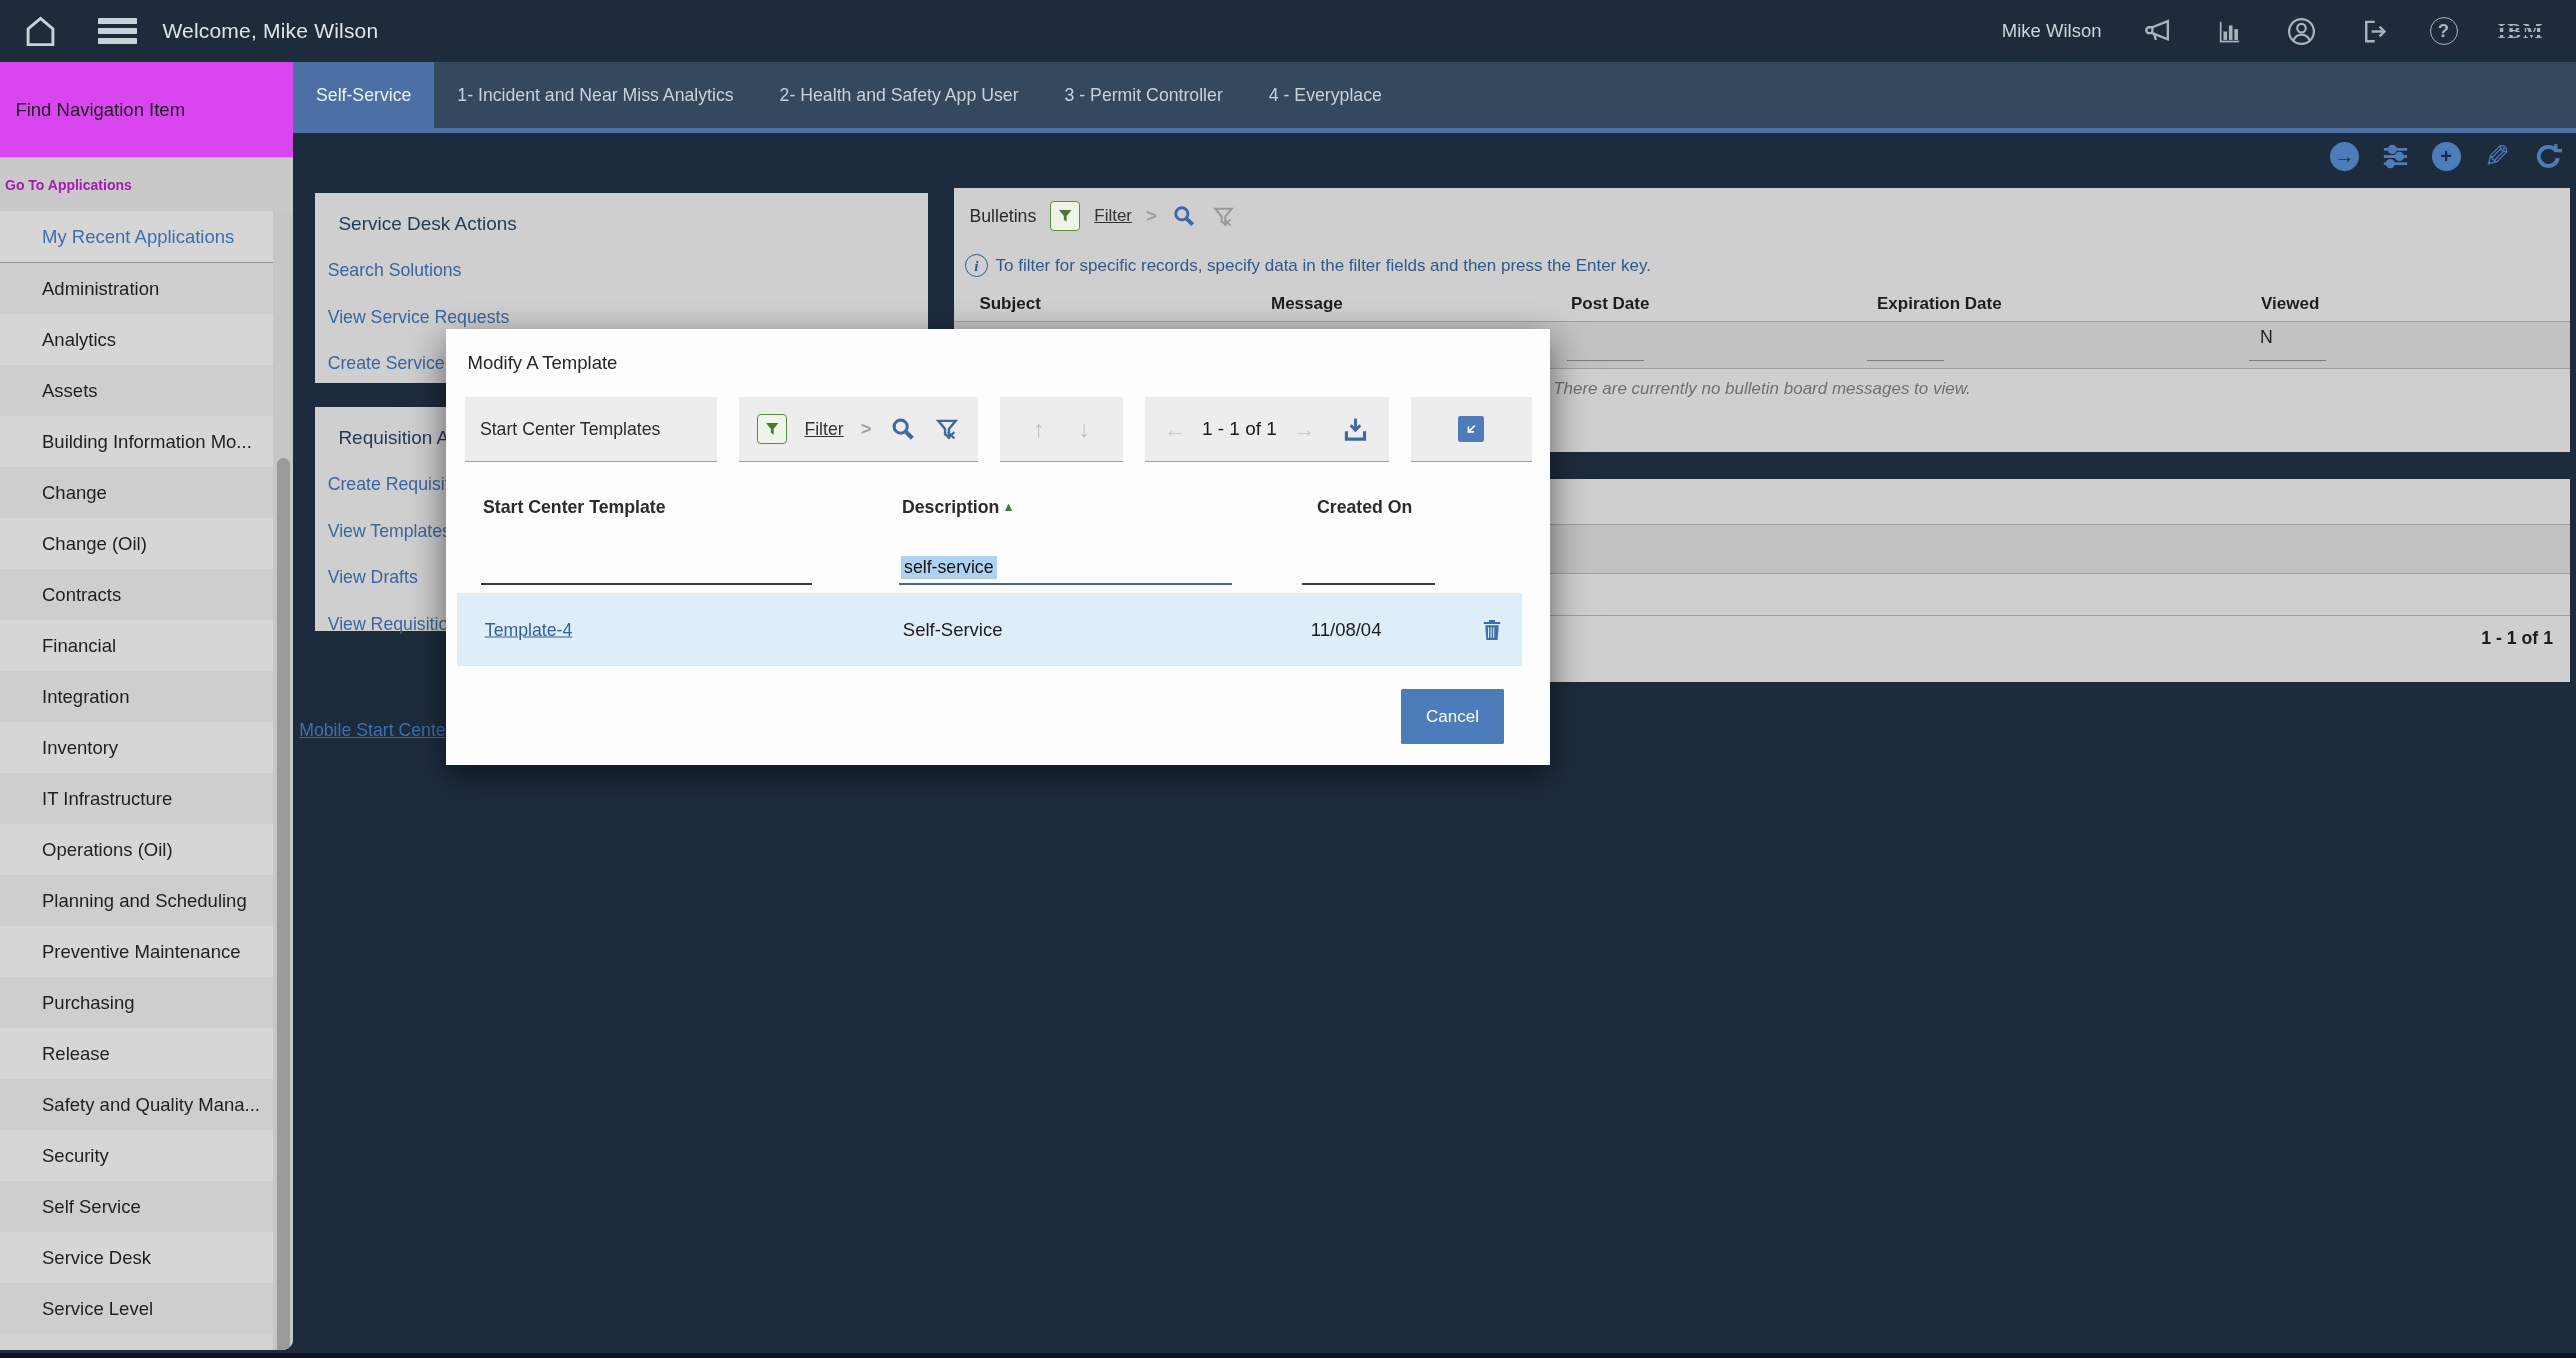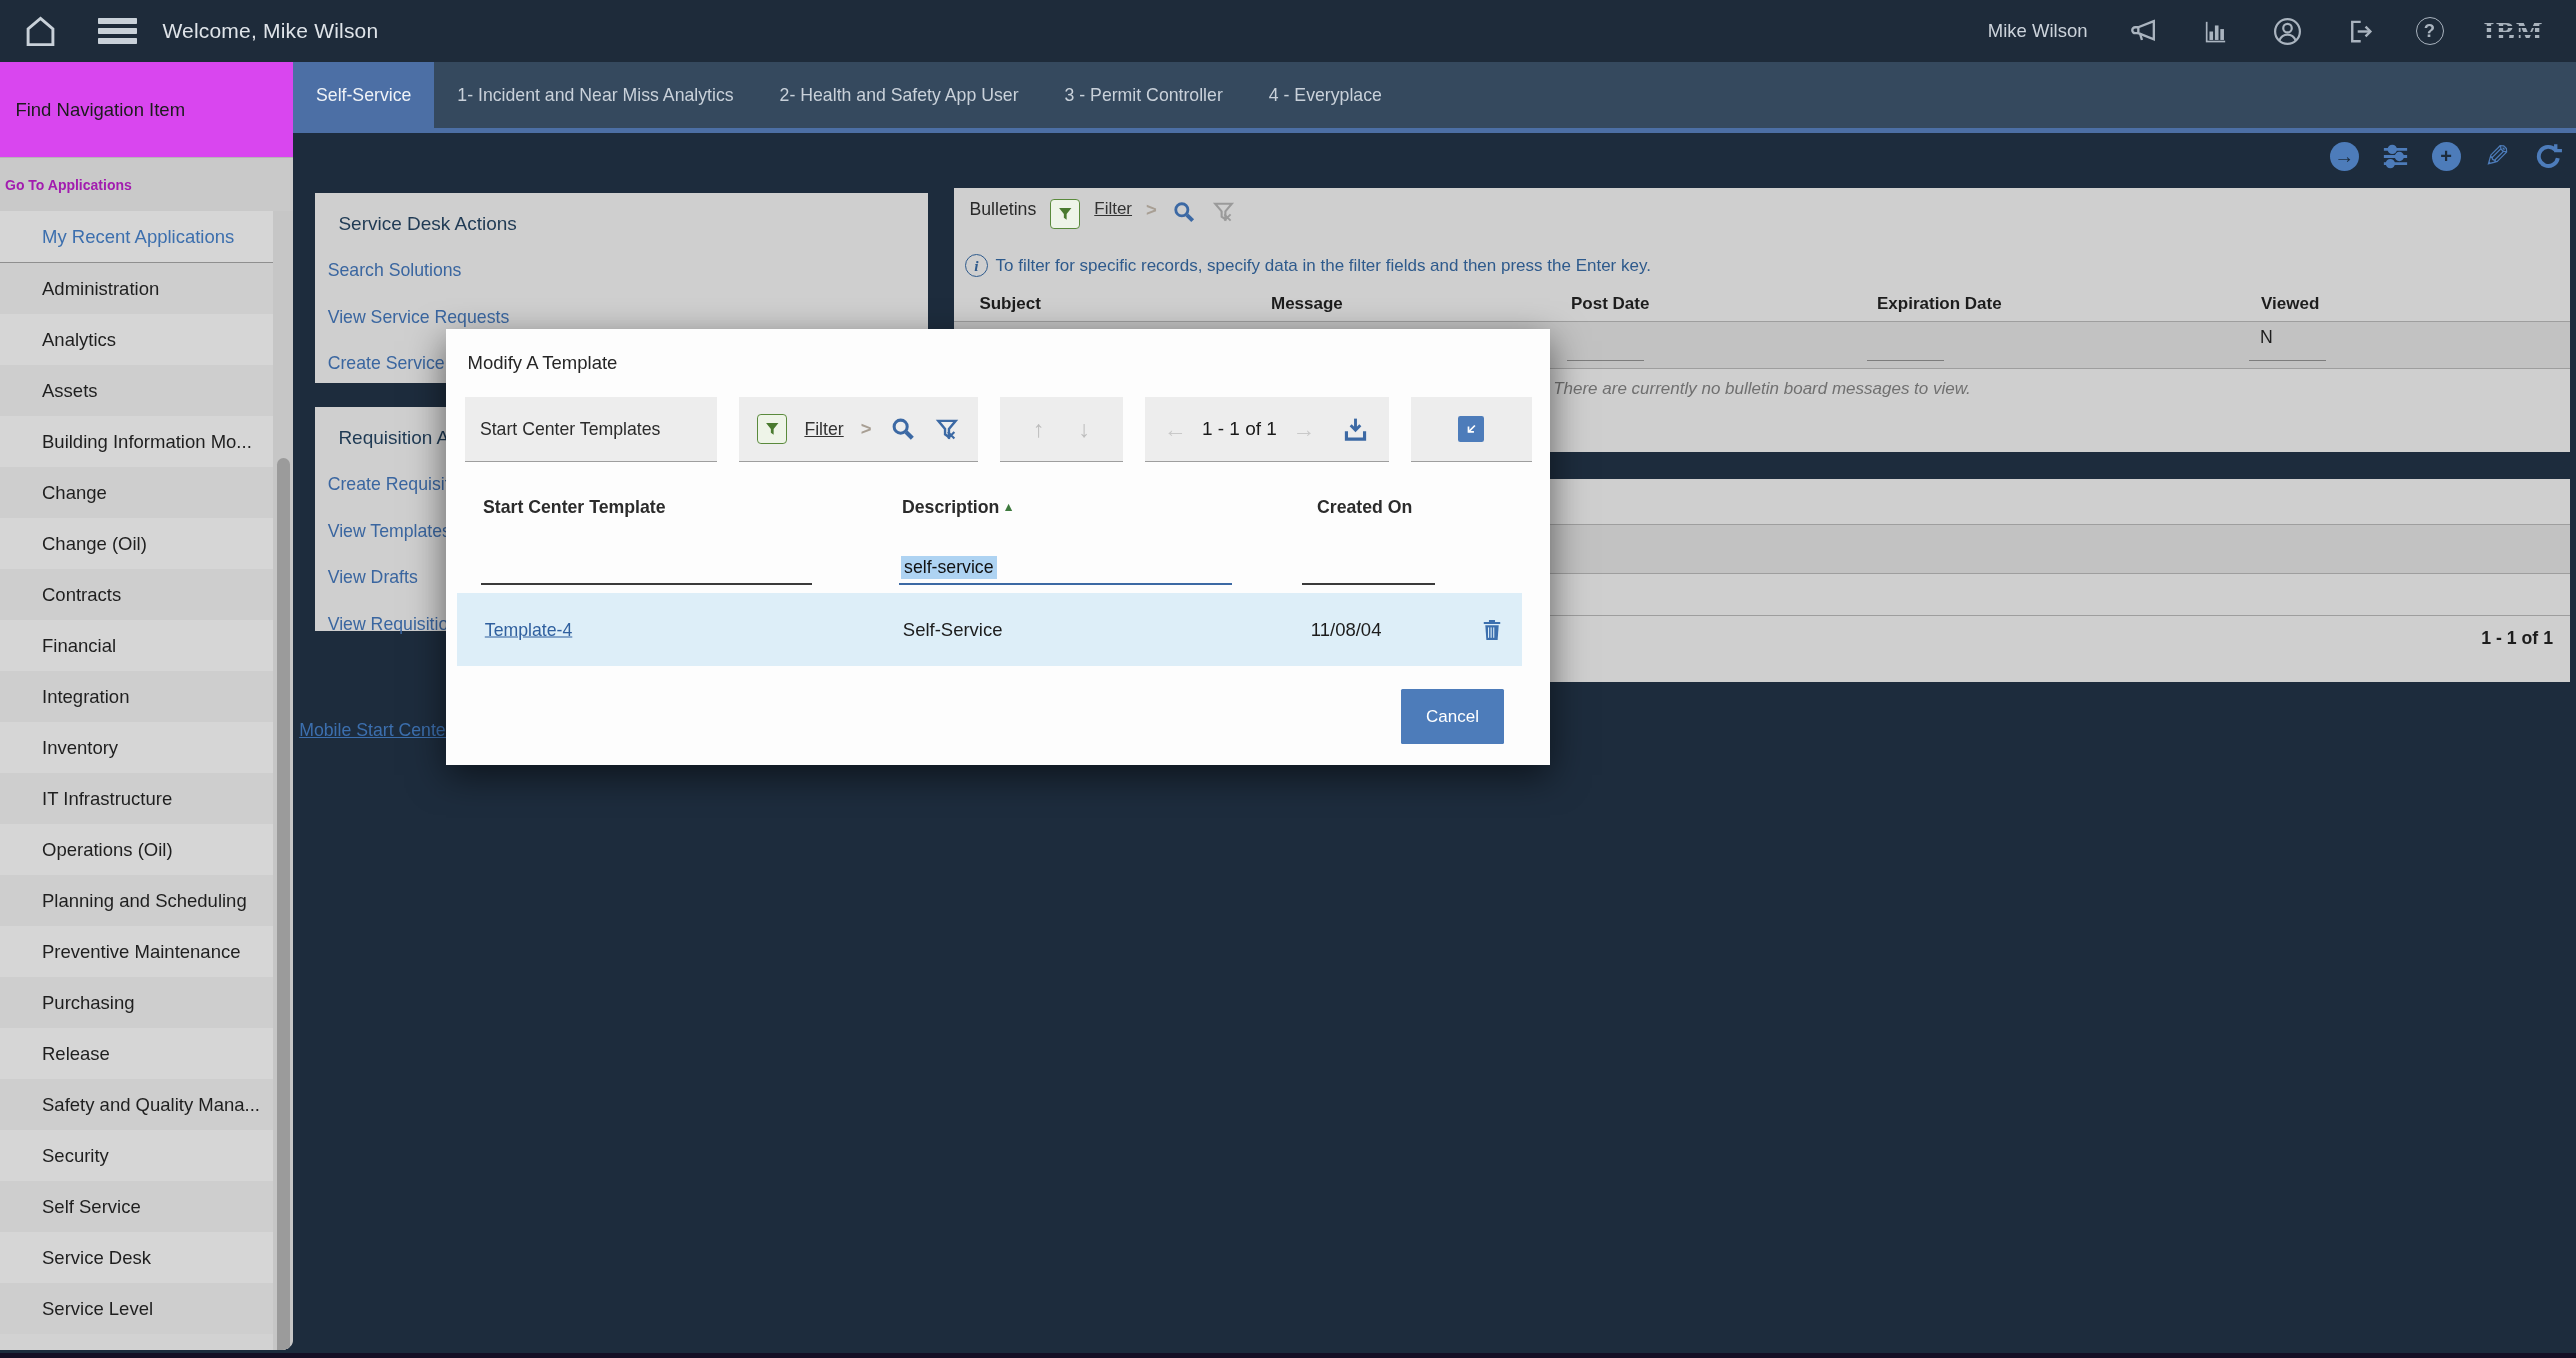--- a/index.html
+++ b/index.html
@@ -12,21 +12,21 @@
   .topbar .homeic{width:35px;height:37px;margin-left:23px;}
   .burger{width:39px;height:26px;margin-left:40px;display:flex;flex-direction:column;justify-content:space-between;}
   .burger span{display:block;height:6.2px;background:#c9d1d9;border-radius:0.8px;}
   .tb-title{margin-left:25.4px;font-size:21px;color:#dfe4e9;letter-spacing:0.2px;}
   .tb-right{margin-left:auto;display:flex;align-items:center;gap:40px;margin-right:32px;}
   .tb-user{font-size:18.5px;color:#ccd3db;}
   .tb-ic{width:32px;height:32px;display:flex;align-items:center;justify-content:center;}
   .helpc{width:26px;height:26px;border:1.9px solid #aab4bf;border-radius:50%;color:#aab4bf;
          font-size:18.5px;font-weight:bold;display:flex;align-items:center;justify-content:center;}
   .ibm{position:relative;font-family:"Liberation Serif",serif;font-weight:900;
-       font-size:28px;color:#a9b3bd;letter-spacing:1.5px;line-height:31px;}
+       font-size:21px;color:#a9b3bd;letter-spacing:1.5px;line-height:31px;}
   .ibm::after{content:"";position:absolute;inset:0;
        background:repeating-linear-gradient(180deg,transparent 0 3.5px,#1e2b3a 3.5px 6.2px);}
   
   .tabbar{position:absolute;left:293px;top:62px;right:0;height:66px;background:#35495e;
           display:flex;align-items:stretch;z-index:20;}
   .tab{display:flex;align-items:center;padding:0 23px;font-size:17.7px;color:#c9d1da;cursor:pointer;}
   .tab.active{background:#4c6fa5;color:#f0f3f7;}
   .accent-strip{position:absolute;left:293px;top:128px;right:0;height:5.4px;background:#4c6fa5;z-index:20;}
   
   .sidebar{position:absolute;left:0;top:62px;width:293px;height:1288px;background:#d2d2d2;
@@ -50,21 +50,21 @@
          display:flex;align-items:center;justify-content:center;font-size:20px;font-weight:bold;}
   .pencil{font-size:31px;color:#4d7cba;transform:scaleX(-1) rotate(0deg);}
   
   .panel{position:absolute;background:#cfcfcf;}
   .p-title{font-size:19px;color:#1f3a54;padding:20px 0 0 23px;}
   .p-link{font-size:17.7px;color:#3a66a0;padding:25.4px 0 0 12.3px;cursor:pointer;}
   .mobile-link{position:absolute;left:6.2px;top:587px;font-size:17.7px;color:#3c6fae;
                text-decoration:underline;cursor:pointer;}
   
   .bulletins{position:absolute;left:661px;top:55px;width:1616px;height:264px;background:#cfcfcf;}
-  .b-head{position:absolute;left:15.4px;top:10.8px;height:35px;display:flex;align-items:flex-start;gap:14px;}
+  .b-head{position:absolute;left:15.4px;top:10.8px;height:35px;display:flex;align-items:center;gap:14px;}
   .b-title{font-size:17.7px;color:#2a2a2a;}
   .flt-box{width:28px;height:28px;border:1.5px solid #5a8a3c;border-radius:3.9px;background:#eef4e8;
            display:flex;align-items:center;justify-content:center;}
   .lnk{font-size:17px;color:#333;text-decoration:underline;cursor:pointer;}
   .chev{font-size:18.5px;color:#a89f94;font-weight:bold;}
   .b-info{position:absolute;left:10.8px;top:66px;display:flex;align-items:center;gap:7.7px;}
   .infoc{width:21px;height:21px;border:1.5px solid #2e5a8c;border-radius:50%;color:#2e5a8c;
          font-family:"Liberation Serif",serif;font-style:italic;font-weight:bold;font-size:15.4px;
          display:flex;align-items:center;justify-content:center;flex:none;}
   .b-infotext{font-size:17px;color:#2e5a8c;}

